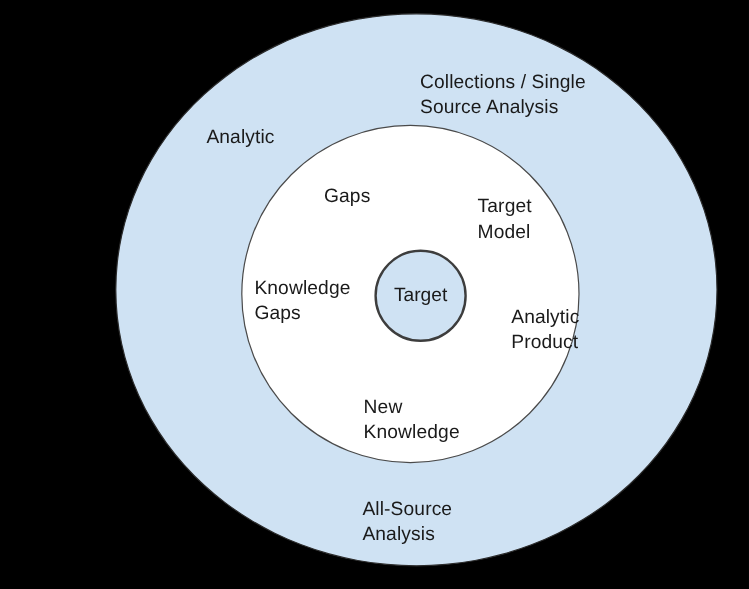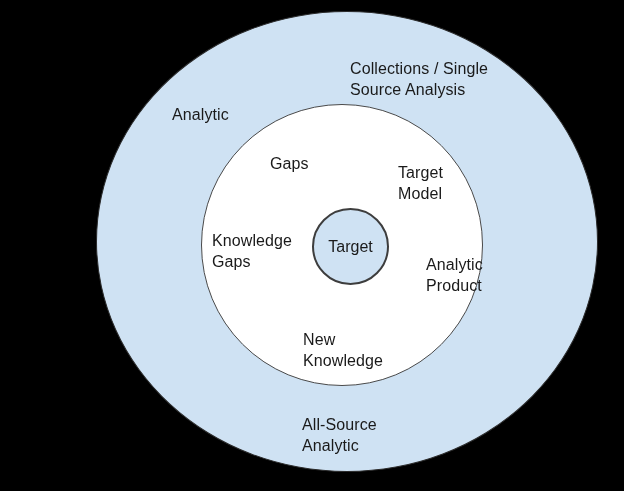--- a/index.html
+++ b/index.html
@@ -94,15 +94,15 @@
   <div class="label label-knowledge-gaps">Knowledge
 Gaps</div>
 
   <div class="label label-analytic-product">Analytic
 Product</div>
 
   <div class="label label-new-knowledge">New
 Knowledge</div>
 
   <div class="label label-all-source">All-Source
-Analytic</div>
+Analysis</div>
 
 </div>
 
 </body></html>

